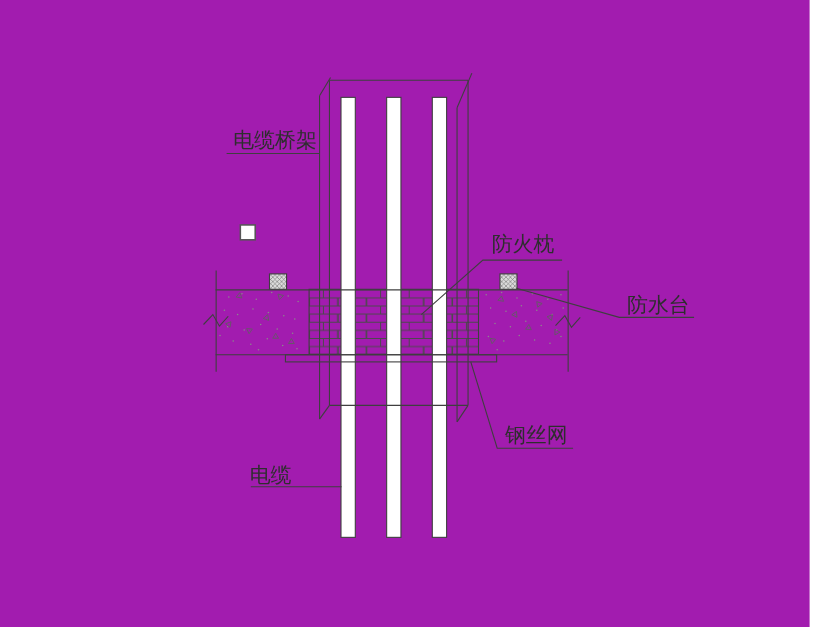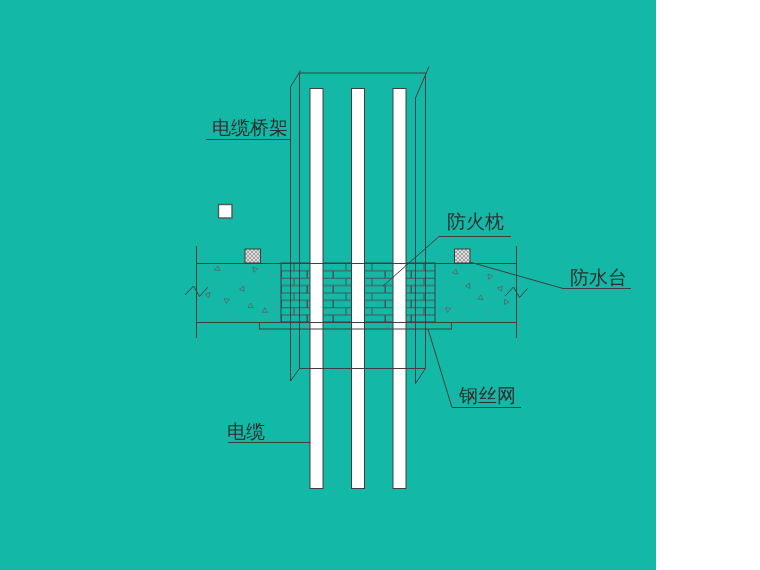--- a/index.html
+++ b/index.html
@@ -1,19 +1,19 @@
 <!DOCTYPE html>
 <html><head>
 <meta charset="utf-8">
 <style>
   html,body{margin:0;padding:0;background:#fff;}
   .canvas{
     position:relative;
-    width:656px;height:570px;
-    background:#14b8a6;
+    width:736px;height:570px;
+    background:#a21caf;
     overflow:hidden;
     font-family:"Liberation Serif","DejaVu Serif",serif;
   }
   svg{position:absolute;left:0;top:0;}
   text{
     font-family:"Liberation Serif","DejaVu Serif",serif;
     fill:#2e2e2e;
     font-size:19px;
   }
 </style>

